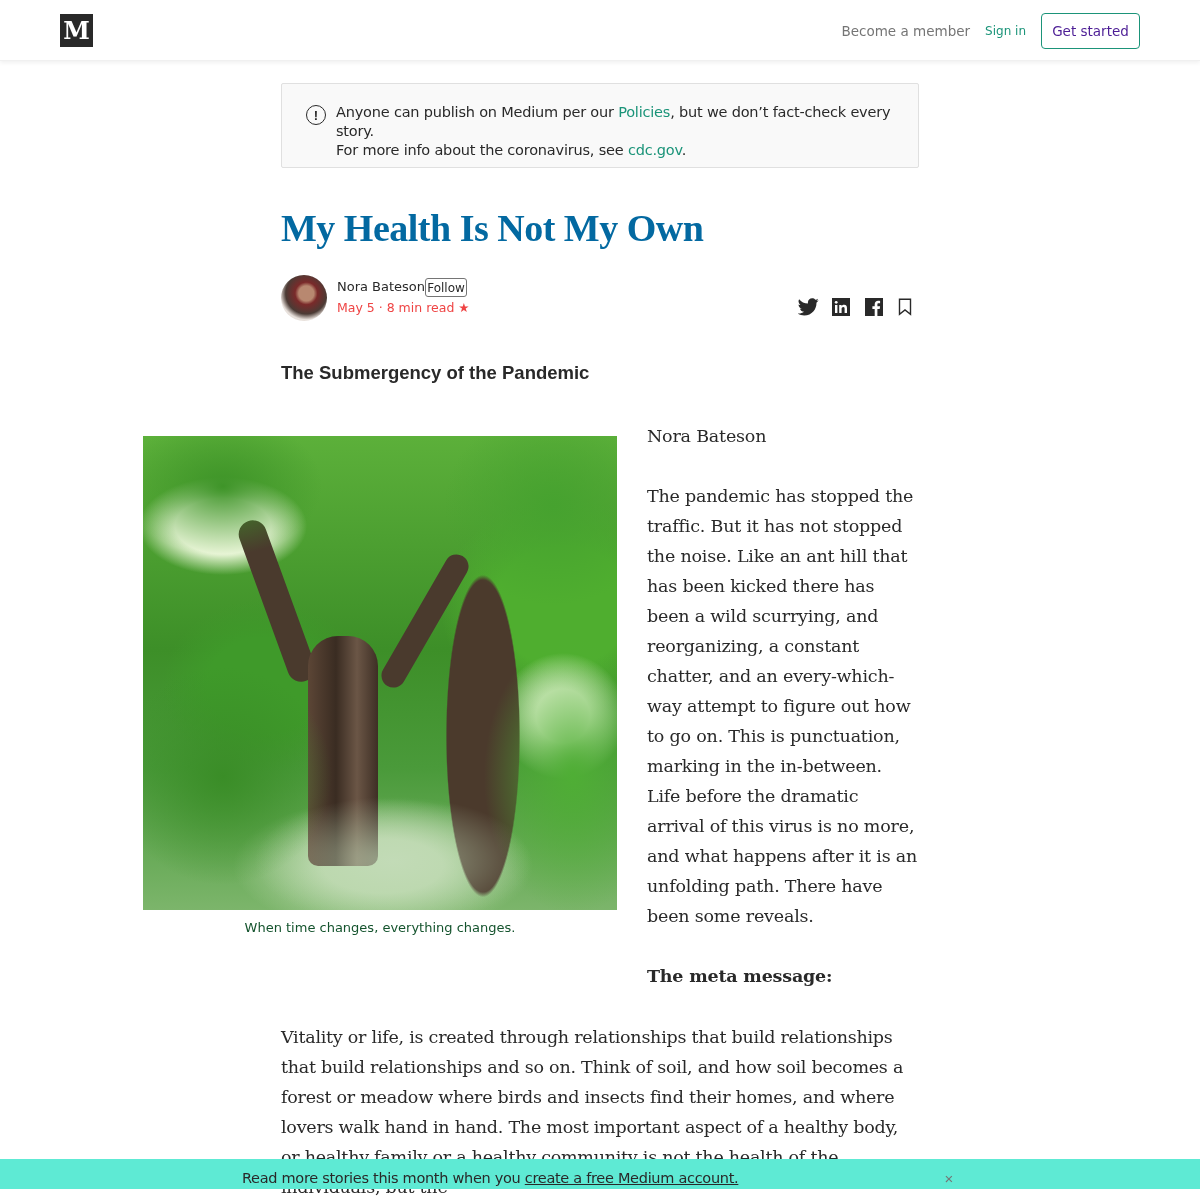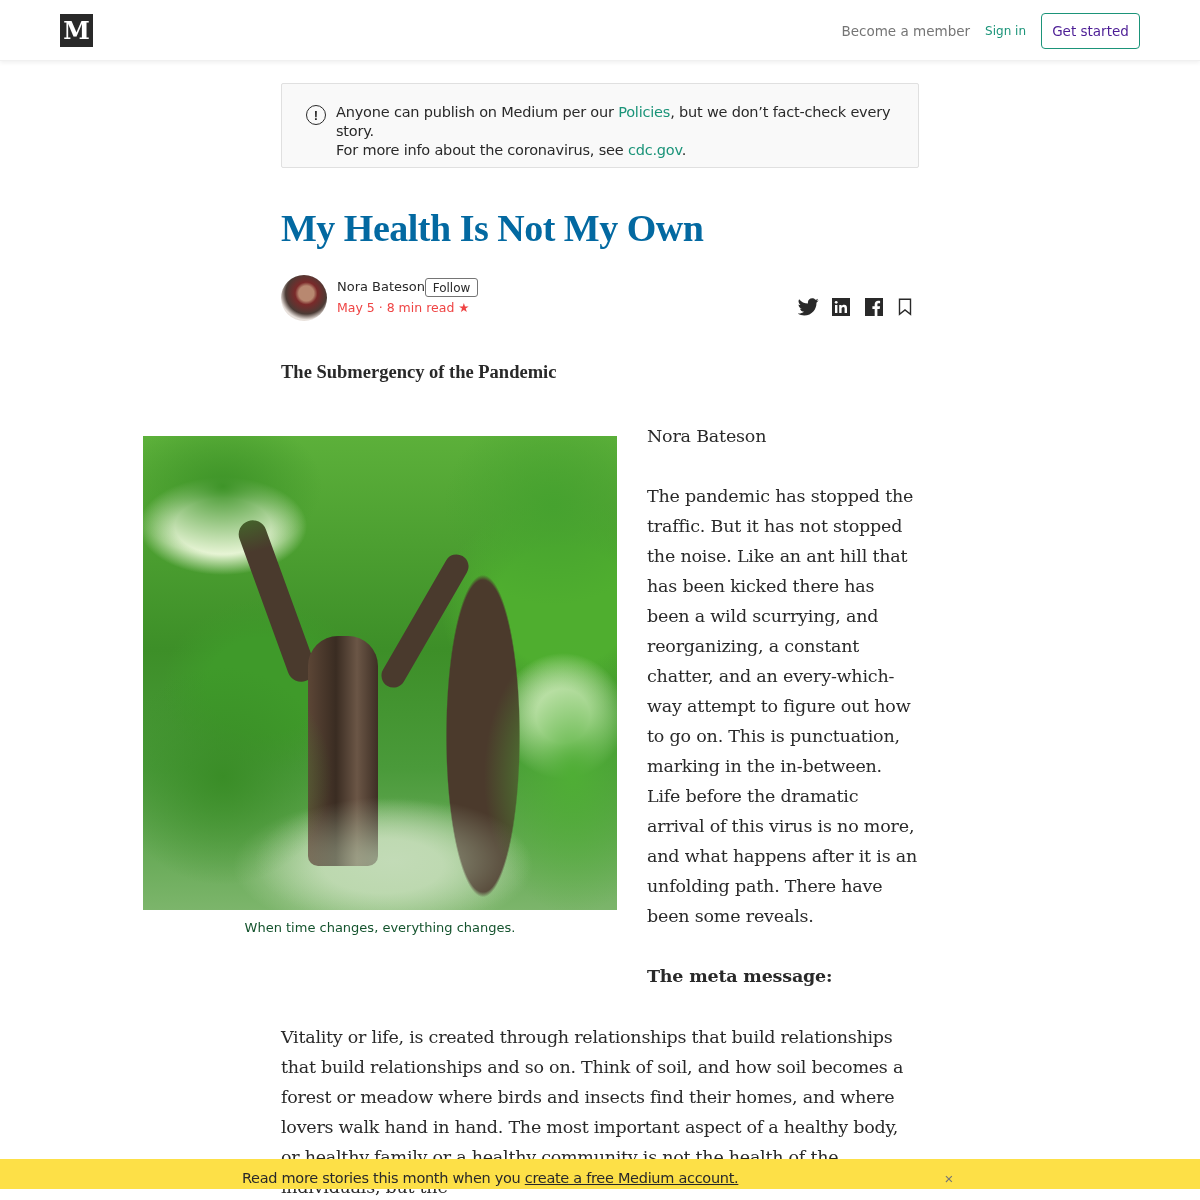--- a/index.html
+++ b/index.html
@@ -30,29 +30,29 @@
   .link-green { color: #1b9479; }
 
   
   .title { position: absolute; left: 281px; top: 206px; font-family: Liberation Serif, serif; font-size: 38px;
            color: #0369a1; letter-spacing: -0.5px; white-space: nowrap; }
 
   
   .avatar { position: absolute; left: 281px; top: 275px; width: 46px; height: 46px; border-radius: 50%;
             background: radial-gradient(circle at 55% 40%, #b88870 0 20%, #7a2a2a 30%, #4b3b35 55%, #e8e1dc 70%); overflow: hidden; }
   .author { position: absolute; left: 337px; top: 279px; font-size: 13px; color: #292929; font-family: "DejaVu Sans", sans-serif; }
-  .follow { position: absolute; left: 425px; top: 278px; width: 53px; height: 19px; border: 1px solid #757575;
+  .follow { position: absolute; left: 425px; top: 278px; width: 42px; height: 19px; border: 1px solid #757575;
             border-radius: 3px; font-size: 12px; display: flex; align-items: center; justify-content: center;
             color: #292929; font-family: "DejaVu Sans", sans-serif; }
   .meta { position: absolute; left: 337px; top: 300px; font-size: 12.5px; color: #ef4444; font-family: "DejaVu Sans", sans-serif; }
 
   .share { position: absolute; top: 297px; height: 20px; display: flex; align-items: center; justify-content: center; }
   .share svg { display: block; }
 
-  .subtitle { position: absolute; left: 281px; top: 362px; font-family: Liberation Serif, serif; font-size: 18.5px; color: #292929; }
+  .subtitle { position: absolute; left: 281px; top: 362px; font-family: Liberation Sans, sans-serif; font-size: 18.5px; color: #292929; }
 
   
   .figure { position: absolute; left: 143px; top: 436px; width: 474px; height: 474px; overflow: hidden;
             background:
               radial-gradient(ellipse 60px 260px at 340px 300px, #4b3a2c 0 60%, transparent 62%),
               radial-gradient(ellipse 120px 70px at 80px 90px, #eaf6d8 0 40%, transparent 70%),
               radial-gradient(ellipse 90px 90px at 420px 280px, #eef8dc 0 30%, transparent 70%),
               radial-gradient(ellipse 140px 120px at 120px 250px, #3f9a2a 0 40%, transparent 72%),
               radial-gradient(ellipse 170px 150px at 420px 170px, #4fae2f 0 40%, transparent 72%),
               radial-gradient(ellipse 200px 90px at 240px 430px, #b7d6a8 0 30%, transparent 75%),
@@ -67,21 +67,21 @@
 
   
   .side-text { position: absolute; left: 647px; top: 421px; width: 272px; font-family: "DejaVu Serif", serif;
                font-size: 17.5px; line-height: 30px; color: #292929; letter-spacing: -0.2px; }
   .side-text p { margin-bottom: 30px; }
   .side-text .bold { font-weight: bold; }
   .main-text { position: absolute; left: 281px; top: 1022px; width: 640px; font-family: "DejaVu Serif", serif;
                font-size: 17.5px; line-height: 30px; color: #292929; letter-spacing: -0.25px; }
 
   
-  .banner { position: absolute; left: 0; top: 1159px; width: 1200px; height: 30px; background: #fde047; z-index: 6; }
+  .banner { position: absolute; left: 0; top: 1159px; width: 1200px; height: 30px; background: #5eead4; z-index: 6; }
   .banner-text { position: absolute; left: 242px; top: 11px; font-size: 14.5px; color: #292929; font-family: "DejaVu Sans", sans-serif; letter-spacing: -0.3px; }
   .banner-link { text-decoration: underline; }
   .banner-close { position: absolute; left: 941px; top: 11px; width: 16px; height: 16px; font-size: 15px; color: #757575;
                   display: flex; align-items: center; justify-content: center; }
 </style>
 </head>
 <body>
 
 <div class="topbar">
   <div class="logo">M</div>

